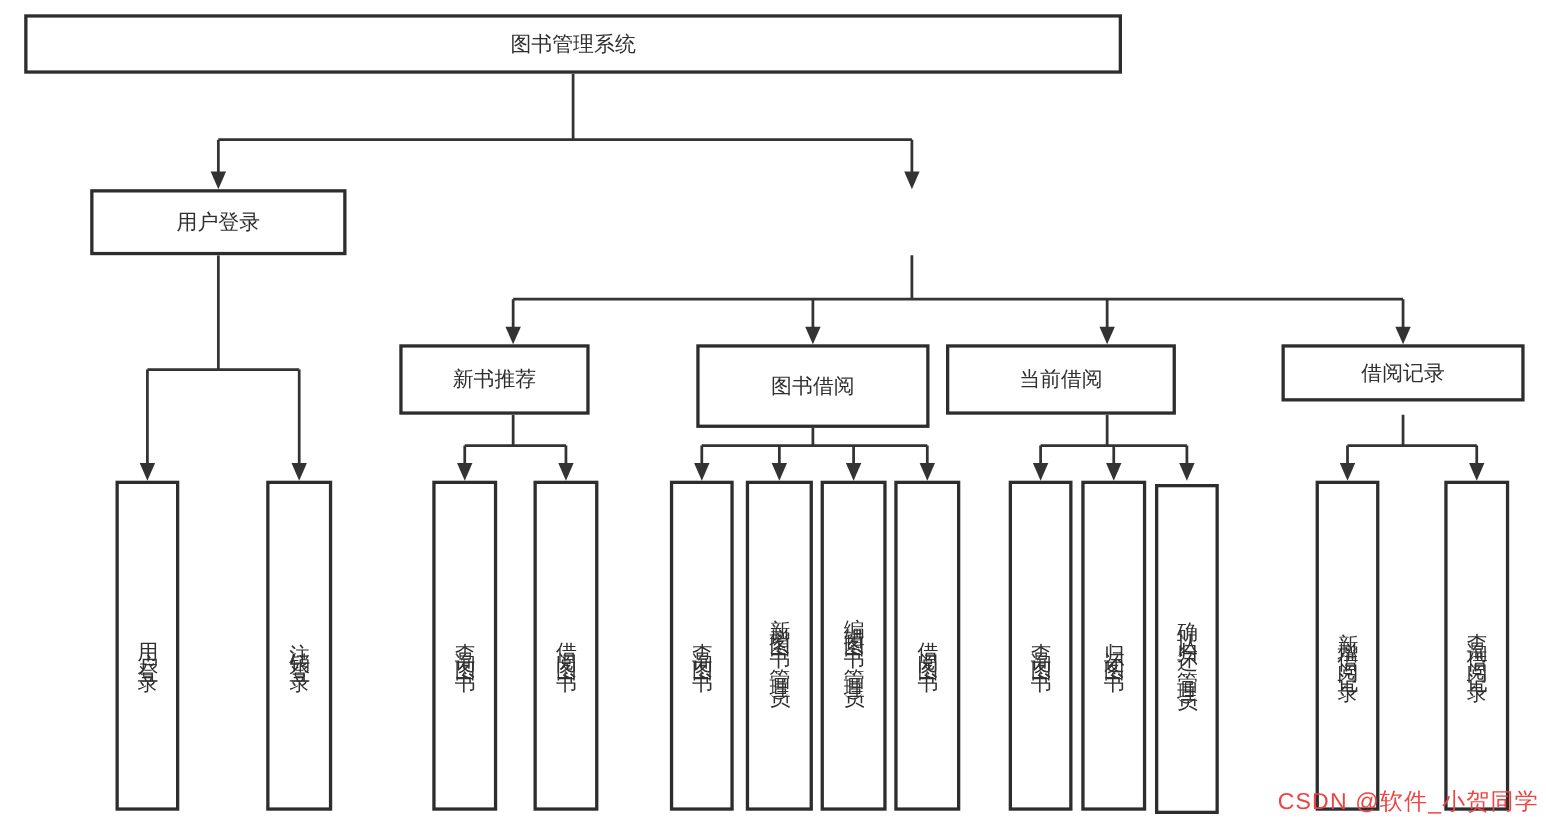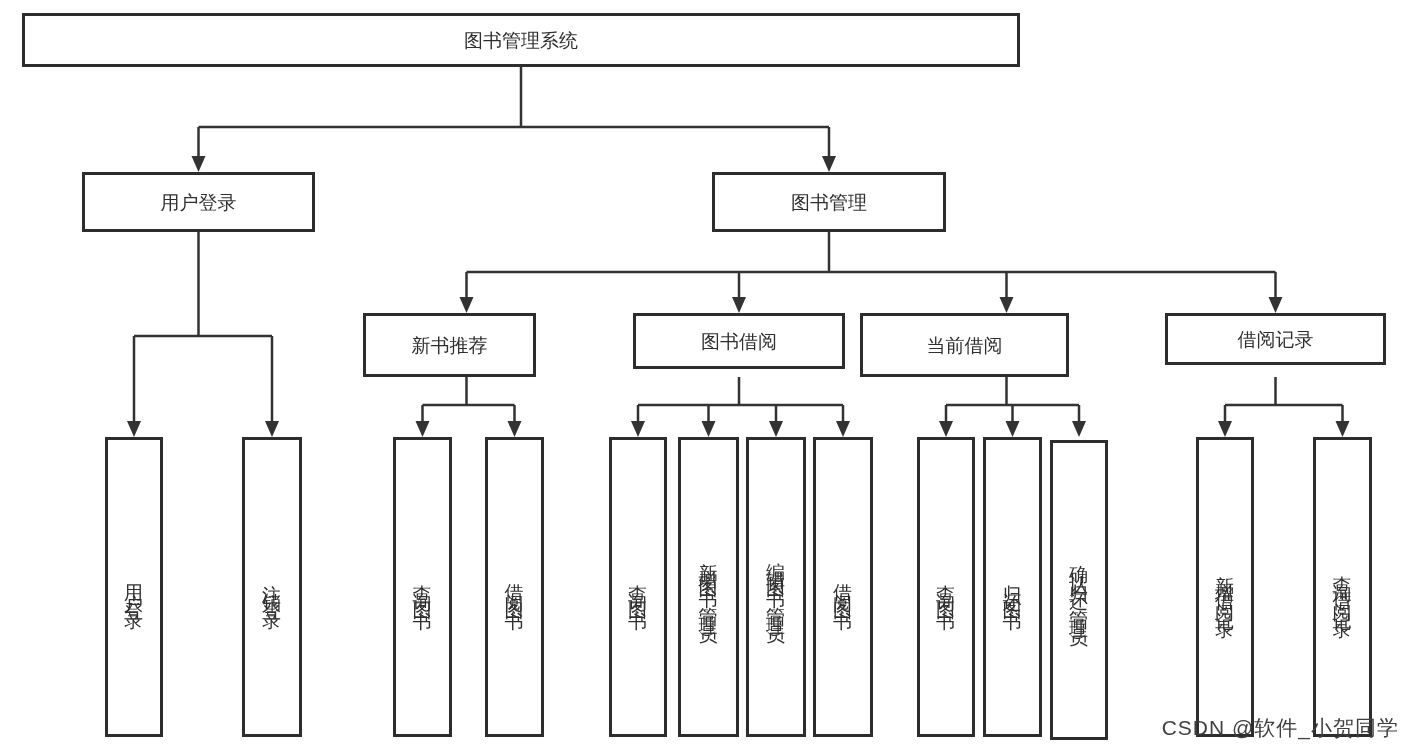--- a/index.html
+++ b/index.html
@@ -36,21 +36,21 @@
     width: 1405px; height: 747px;
     pointer-events: none;
   }
   .connector-line { stroke: #333333; stroke-width: 2.5; fill: none; }
   .arrow-head { fill: #333333; stroke: none; }
   .watermark {
     position: absolute;
     right: 6px;
     bottom: 5px;
     font-size: 21px;
-    color: #404040;
+    color: #ef4444;
     letter-spacing: 1px;
     white-space: nowrap;
   }
 </style>
 </head>
 <body>
 
 <div class="canvas">
 
   <svg class="connectors" viewBox="0 0 1405 747" xmlns="http://www.w3.org/2000/svg">
@@ -85,24 +85,23 @@
     <polygon class="arrow-head" points="1072,421 1086,421 1079,437"></polygon>
 
     <path class="connector-line" d="M1275.5,377 V405 M1225,405 H1342.5 M1225,405 V423 M1342.5,405 V423"></path>
     <polygon class="arrow-head" points="1218,421 1232,421 1225,437"></polygon>
     <polygon class="arrow-head" points="1335.5,421 1349.5,421 1342.5,437"></polygon>
   </svg>
 
   <div class="node" style="left:22px; top:13px; width:998px; height:54px;">图书管理系统</div>
 
   <div class="node" style="left:82px; top:172px; width:233px; height:60px;">用户登录</div>
-  <div class="node" style="left:712px; top:172px; width:234px; height:60px;">图书管理</div>
 
   <div class="node" style="left:363px; top:313px; width:173px; height:64px;">新书推荐</div>
-  <div class="node" style="left:633px; top:313px; width:212px; height:56px;">图书借阅</div>
+  <div class="node" style="left:633px; top:313px; width:212px; height:76px;">图书借阅</div>
   <div class="node" style="left:860px; top:313px; width:209px; height:64px;">当前借阅</div>
   <div class="node" style="left:1165px; top:313px; width:221px; height:52px;">借阅记录</div>
 
   <div class="node v-node" style="left:105px; top:437px; width:58px; height:300px;">用户登录</div>
   <div class="node v-node" style="left:242px; top:437px; width:60px; height:300px;">注销登录</div>
 
   <div class="node v-node" style="left:393px; top:437px; width:59px; height:300px;">查询图书</div>
   <div class="node v-node" style="left:485px; top:437px; width:59px; height:300px;">借阅图书</div>
 
   <div class="node v-node" style="left:609px; top:437px; width:58px; height:300px;">查询图书</div>

